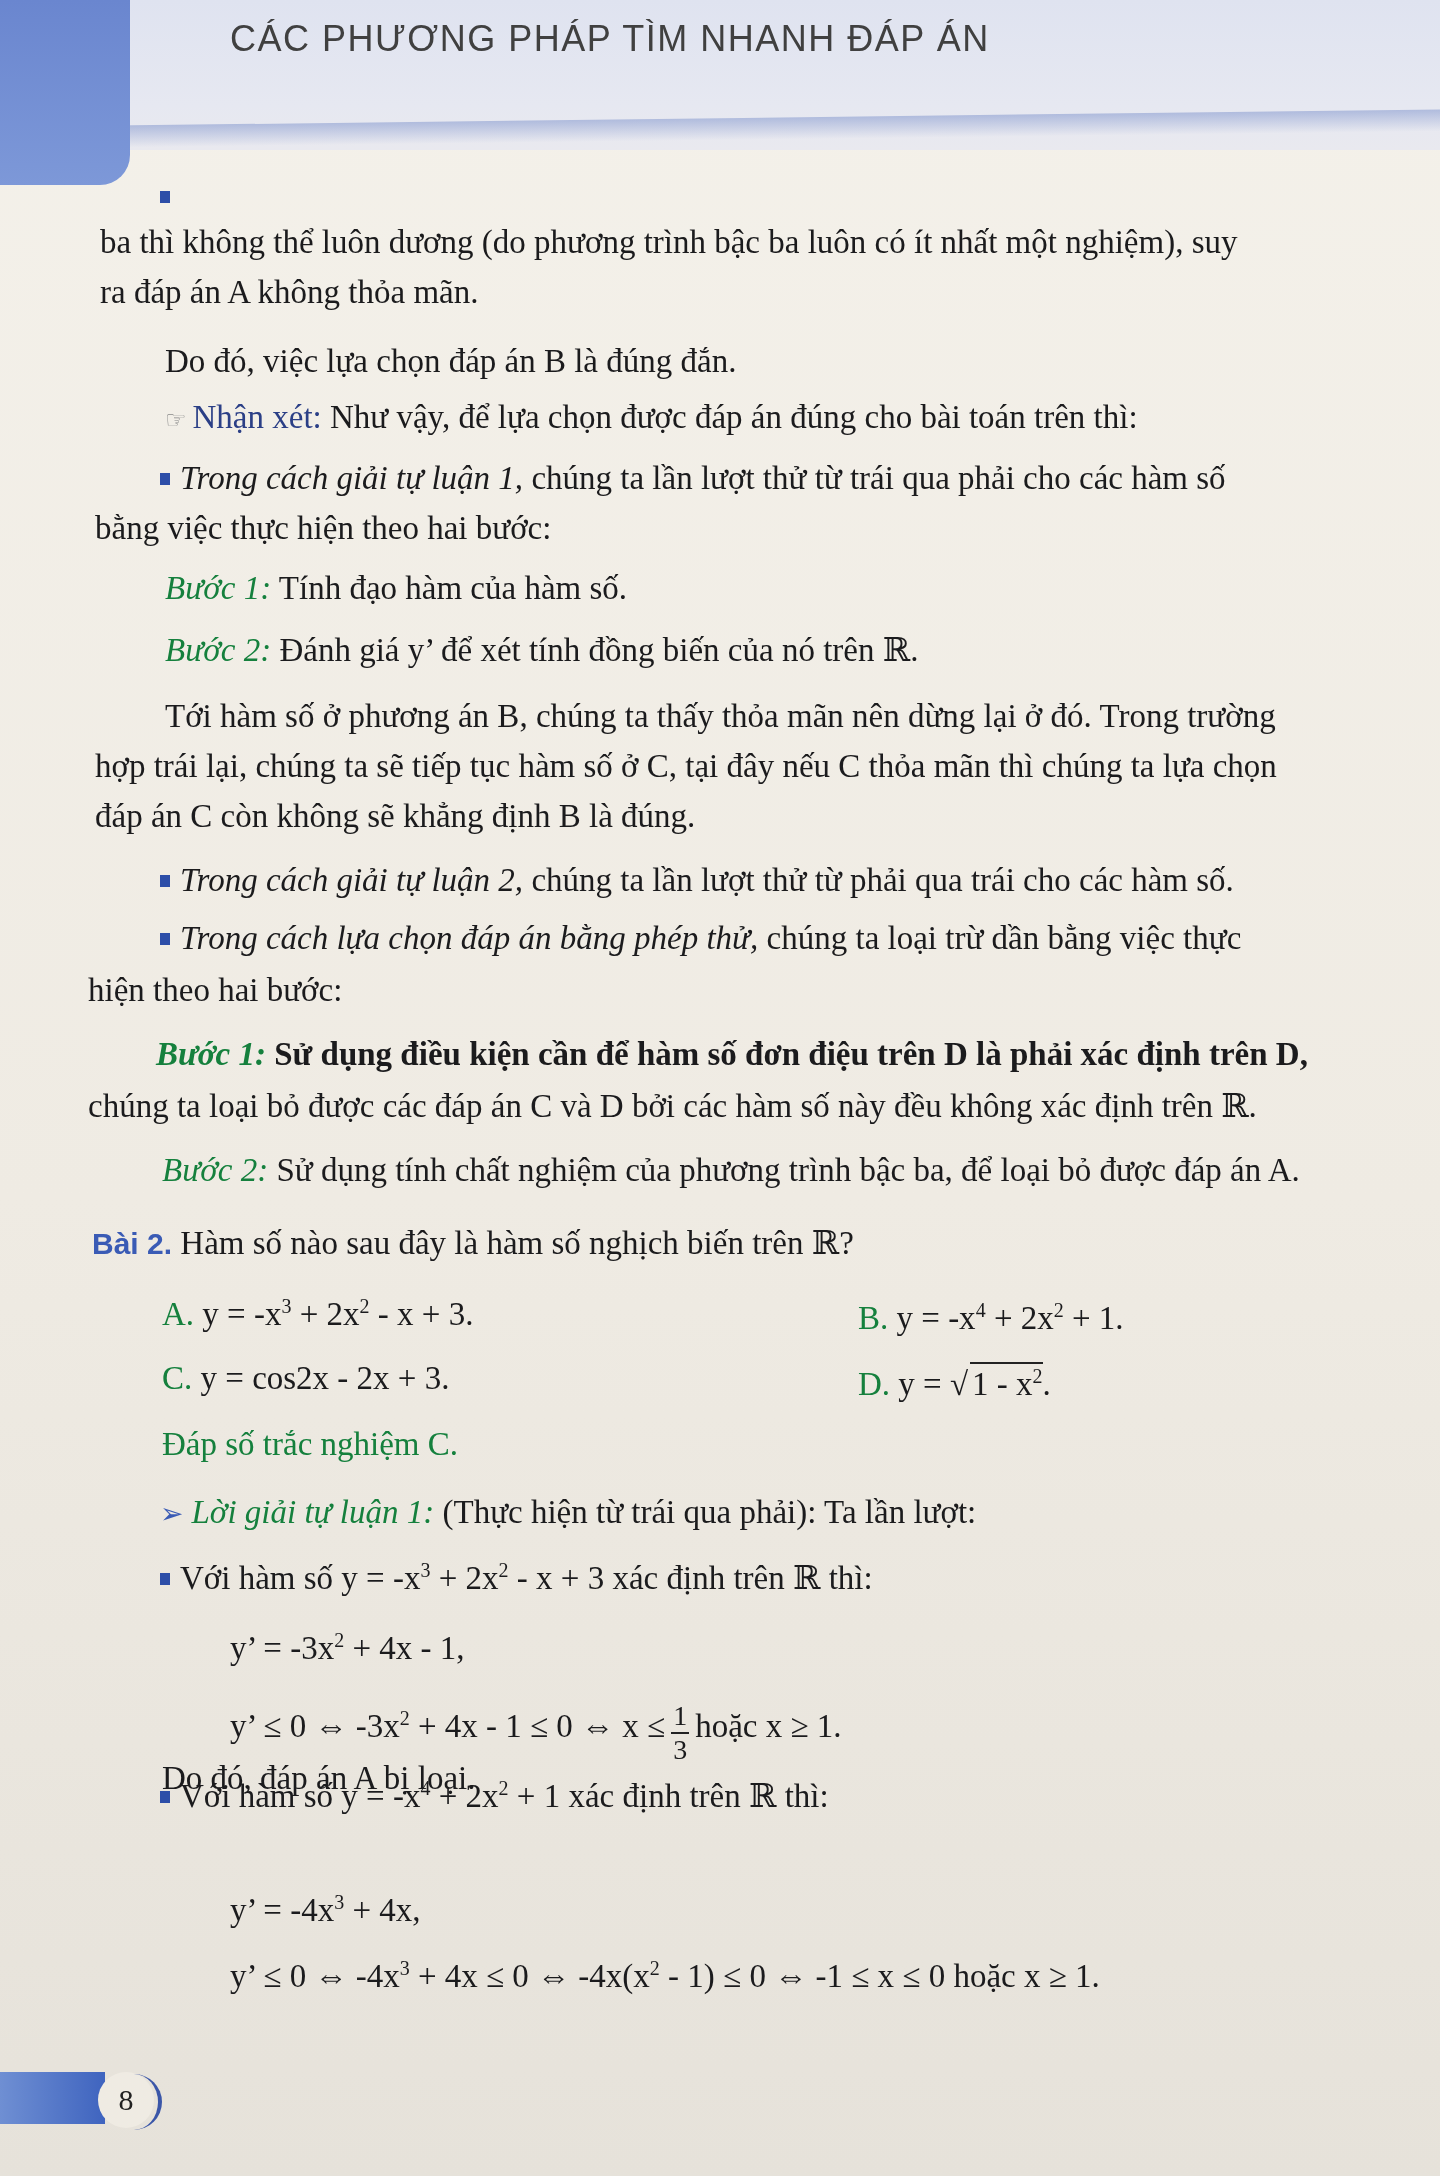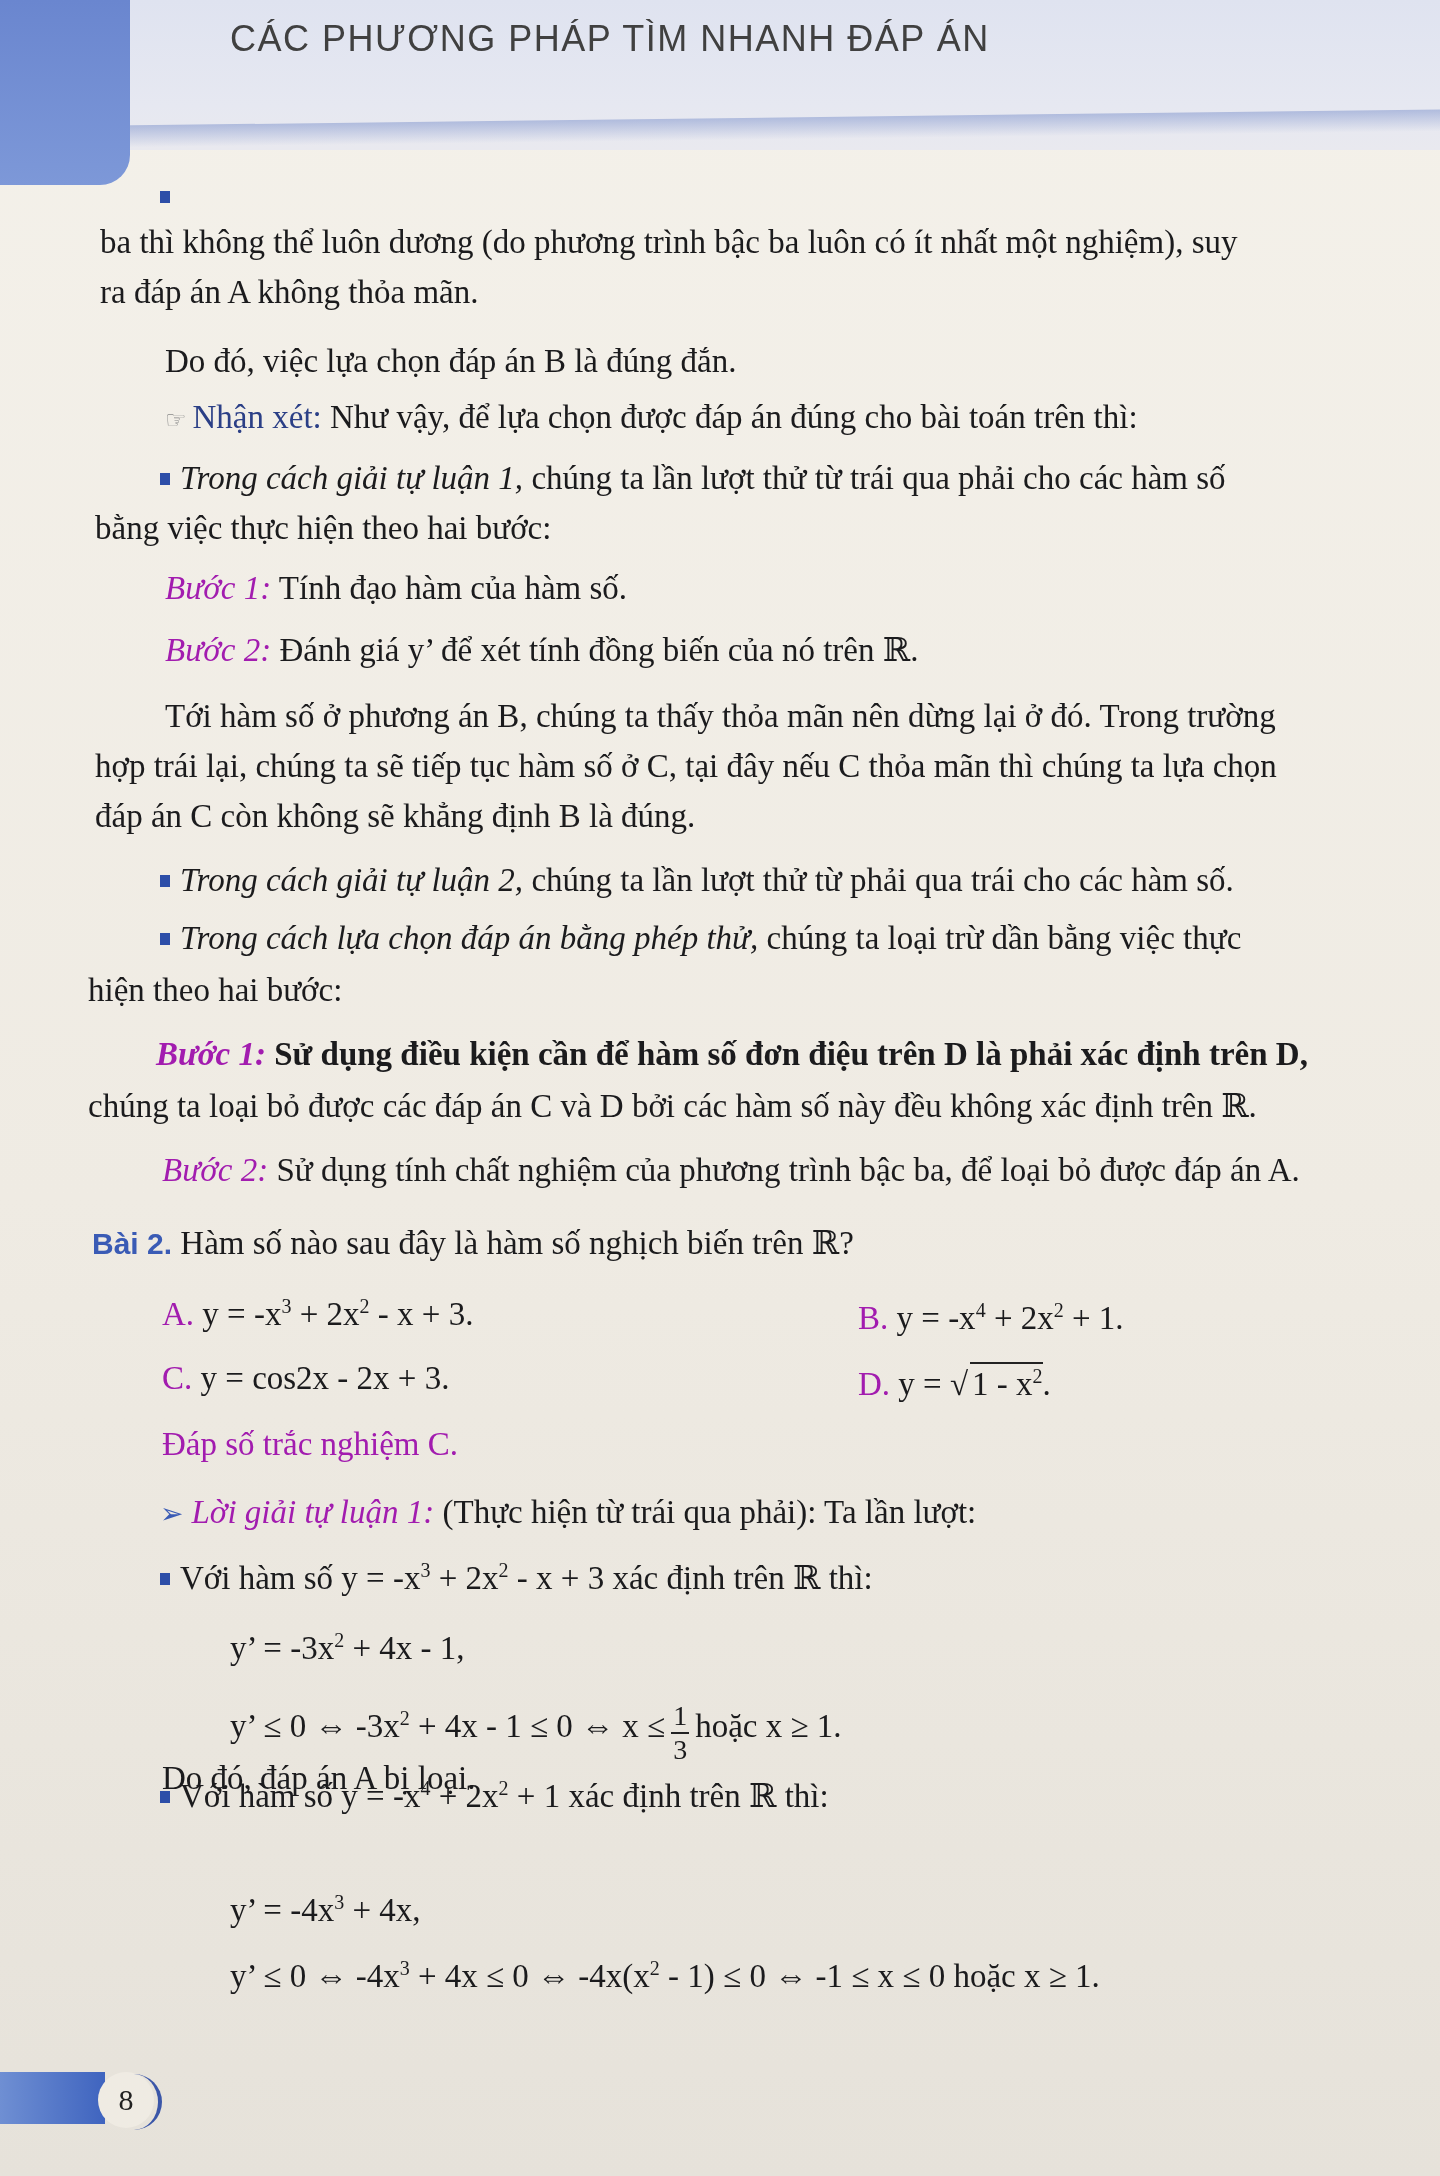--- a/index.html
+++ b/index.html
@@ -33,21 +33,21 @@
     position: absolute; left: 0; top: 0; width: 1440px;
   }
   .line {
     position: absolute; font-size: 33px; line-height: 40px; white-space: nowrap;
   }
   .bullet {
     display: inline-block; width: 10px; height: 12px; background: #2d4ea8;
     margin-right: 10px; vertical-align: 4px;
   }
   .it { font-style: italic; }
-  .blue { color: #a21caf; }
+  .blue { color: #15803d; }
   .bold-blue { color: #2f4fa3; font-weight: bold; }
   .bai-label { font-family: "Liberation Sans", "DejaVu Sans", sans-serif; font-weight: bold; color: #3a5bb5; font-size: 30px; }
   sup { font-size: 20px; vertical-align: 12px; line-height: 0; }
   .frac { display: inline-block; vertical-align: middle; text-align: center; margin: 0 6px; position: relative; top: 4px; }
   .frac span { display: block; font-size: 28px; line-height: 32px; }
   .frac .num { border-bottom: 2px solid #222; padding: 0 2px; }
   .sqrt { display: inline-block; border-top: 2px solid #222; padding-left: 2px; margin-left: 2px; }
   .pointer-icon { display: inline-block; font-size: 24px; color: #888; margin-right: 6px; }
   .arrow-icon { display: inline-block; color: #3a5bb5; font-size: 28px; margin-right: 8px; }
   .page-num-bar {

